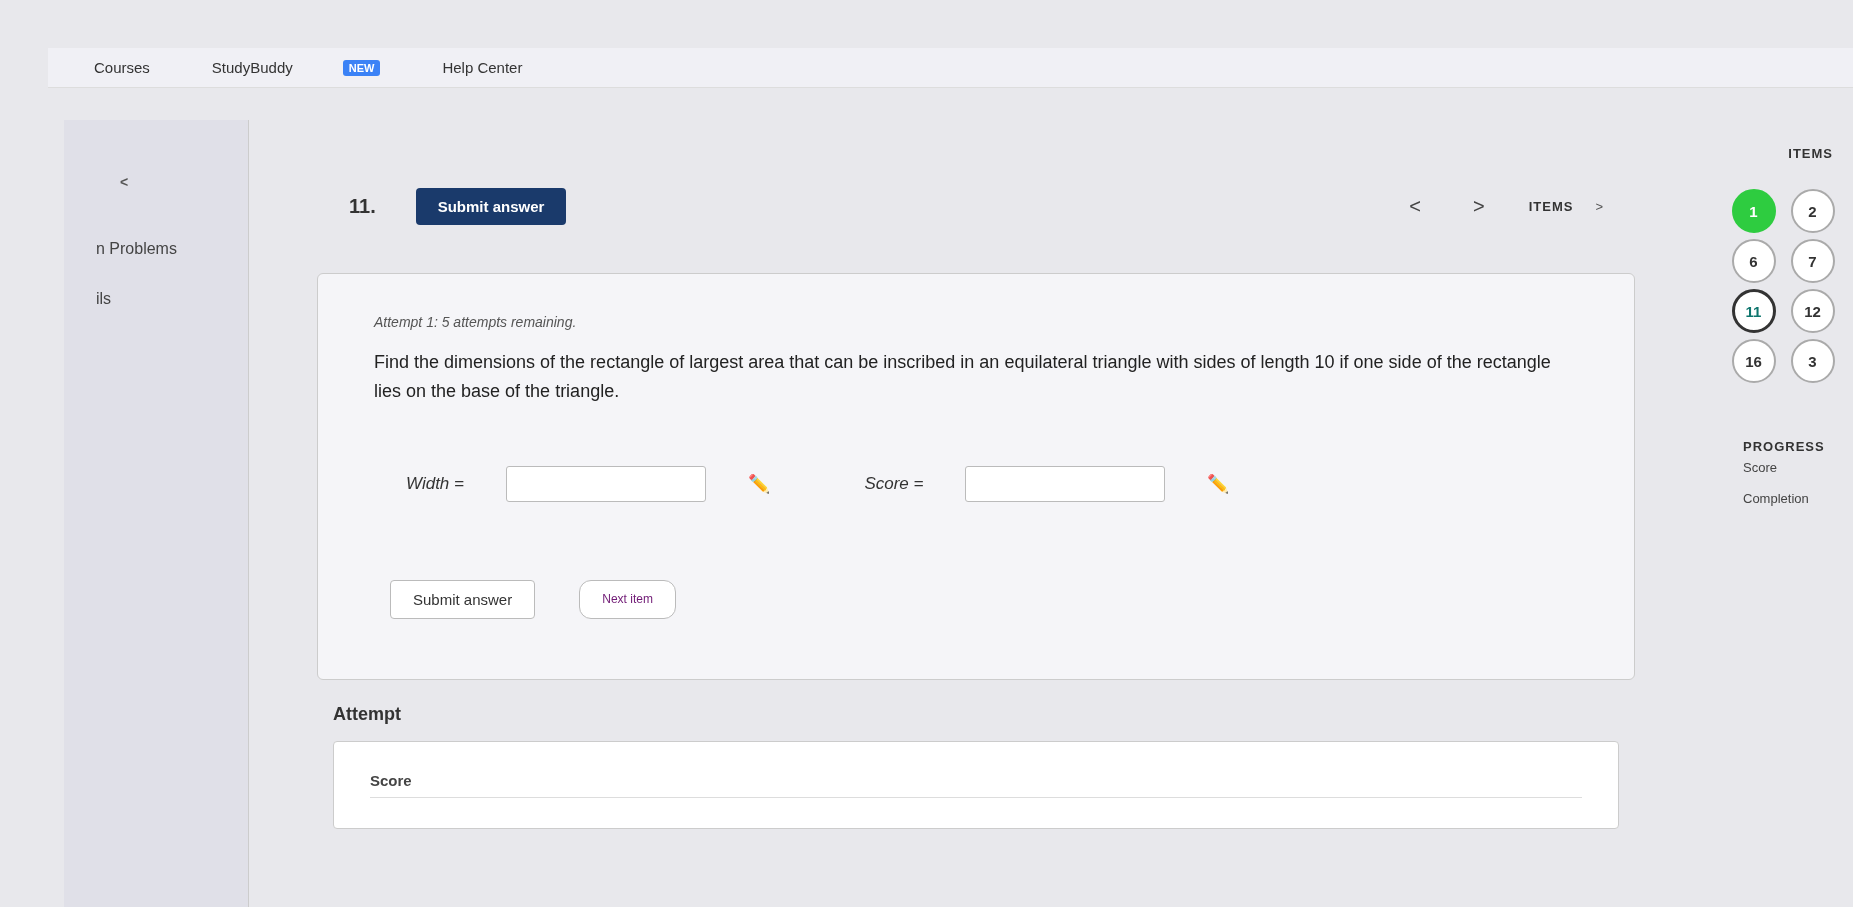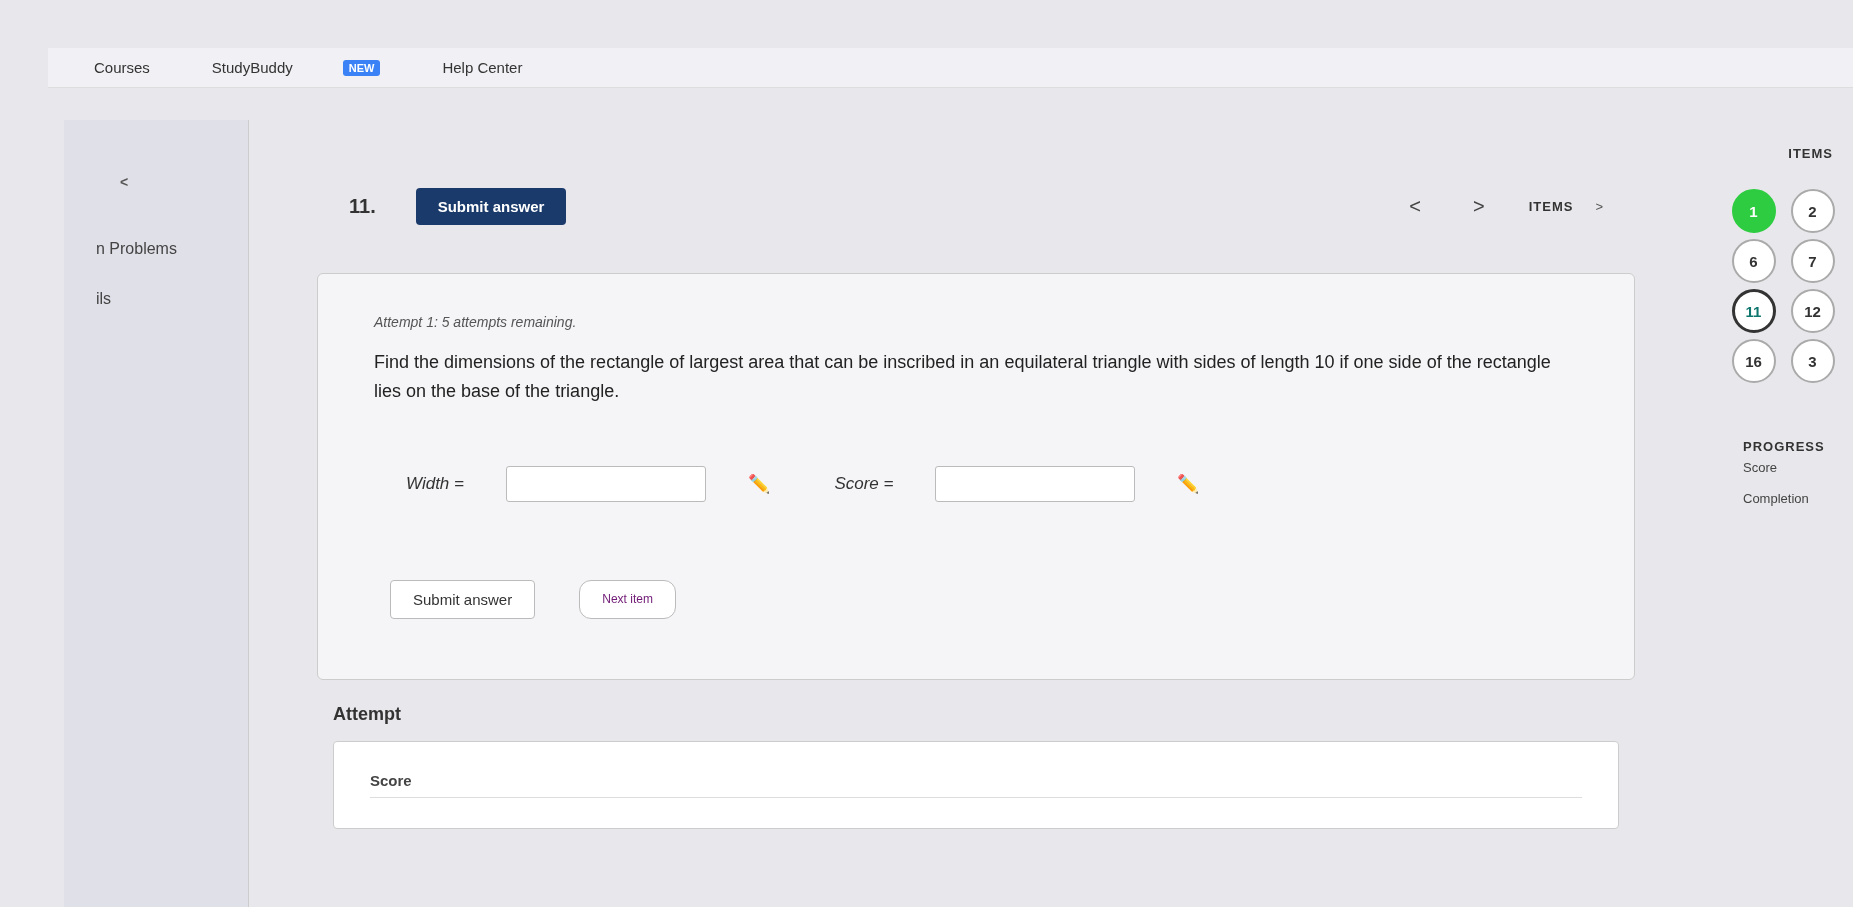--- a/index.html
+++ b/index.html
@@ -134,20 +134,21 @@
       font-size: 18px;
       color: #222;
       line-height: 1.6;
       margin-bottom: 28px;
     }
 
     
     .input-row {
       display: flex;
       align-items: center;
+      gap: 30px;
       margin-bottom: 30px;
     }
     .input-group {
       display: flex;
       align-items: center;
       gap: 10px;
     }
     .input-label {
       font-size: 17px;
       color: #333;

